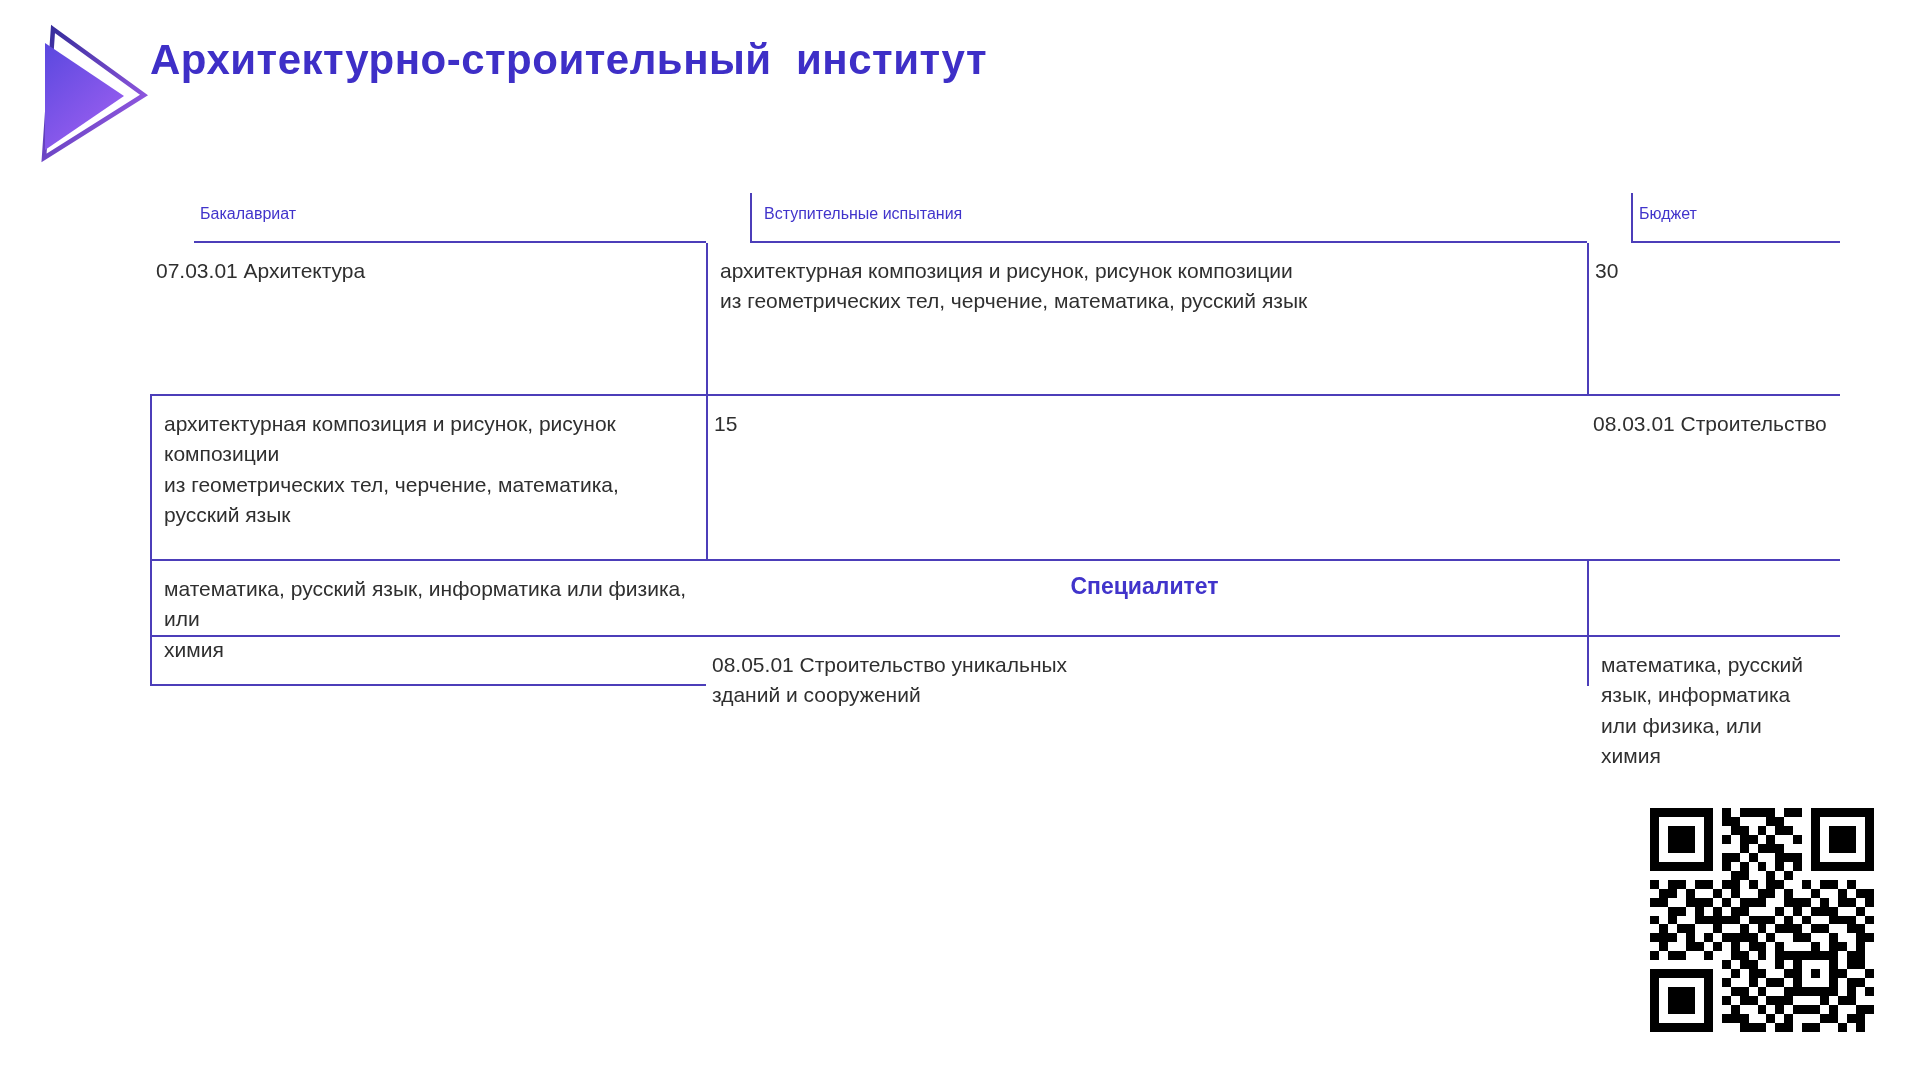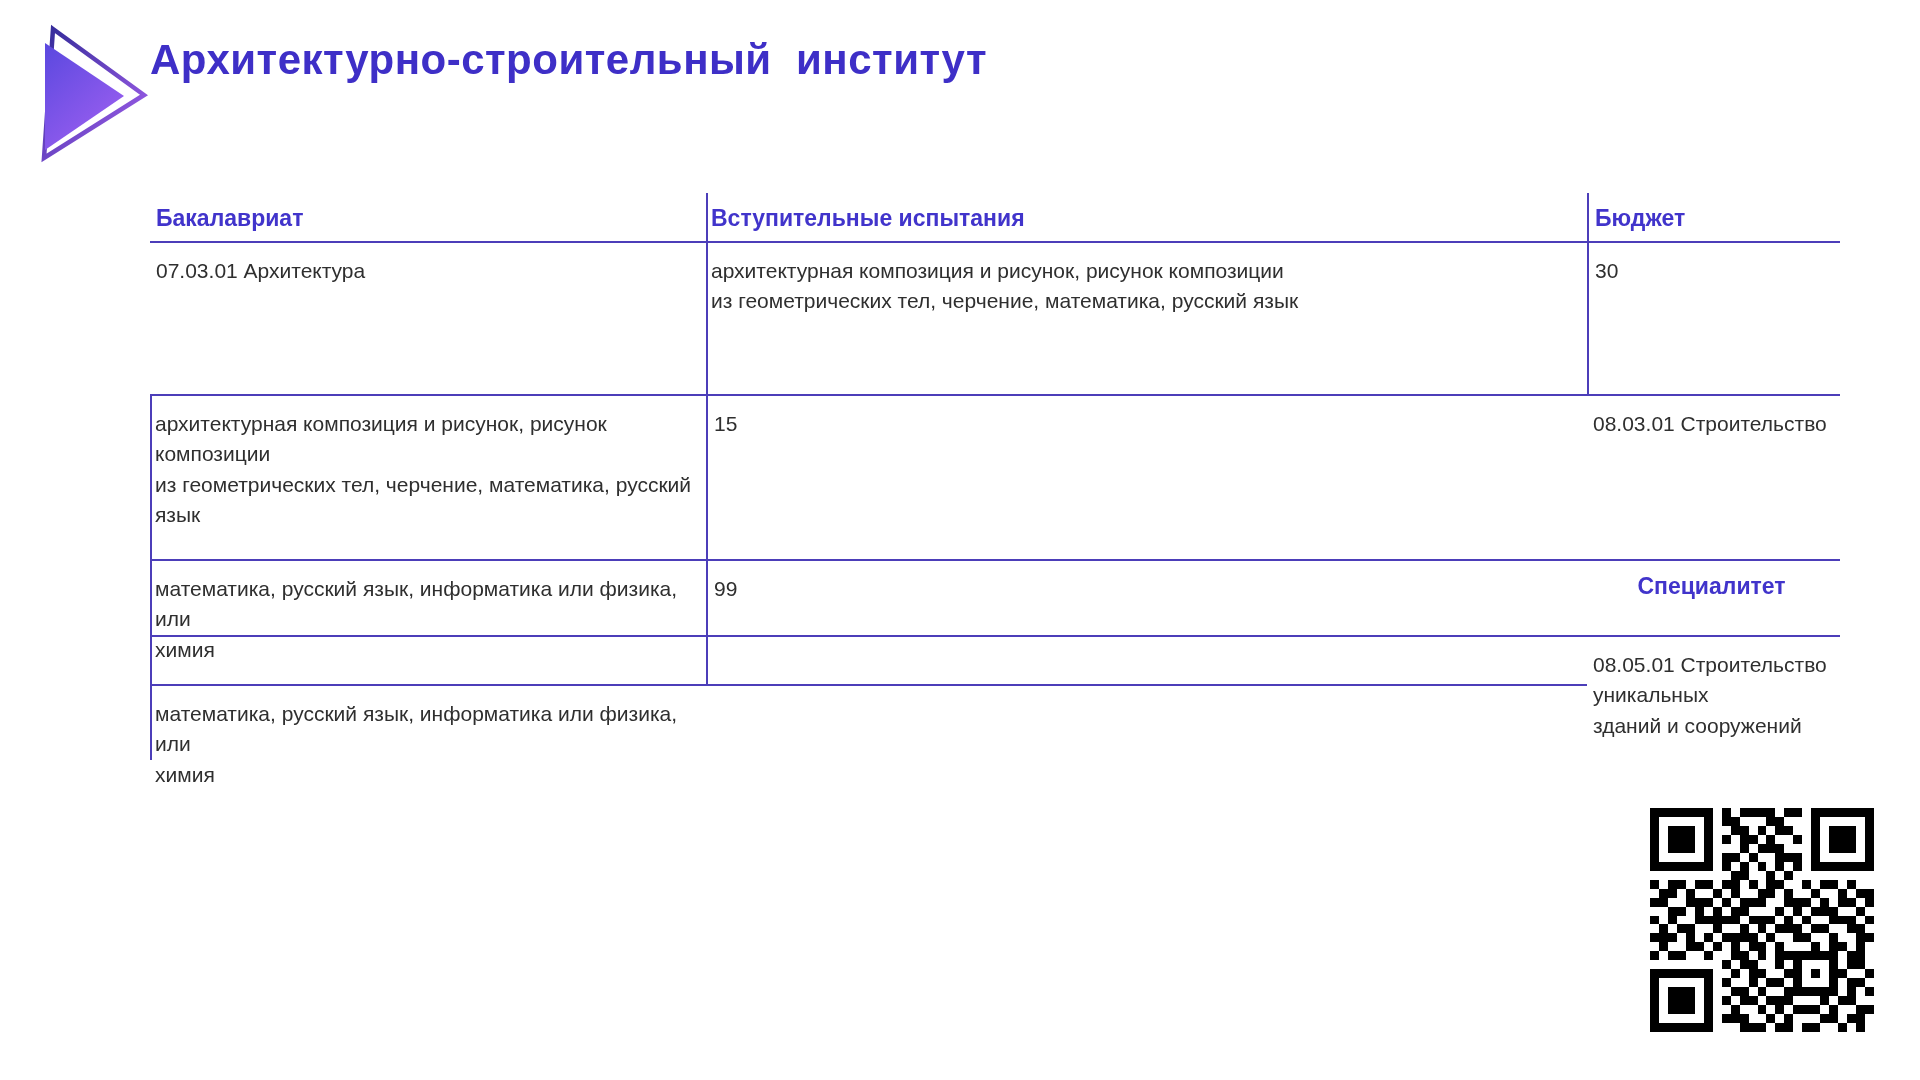--- a/index.html
+++ b/index.html
@@ -26,26 +26,27 @@
   
   .table{
     position:absolute;left:150px;top:193px;width:1690px;
     display:grid;
     grid-template-columns:556px 881px 253px;
     grid-template-rows:50px 153px 165px 76px 49px 74px;
     color:var(--body);
     font-size:21px;line-height:1.45;
   }
   .cell{box-sizing:border-box;padding:13px 10px 0 6px;white-space:pre-line;}
-  .c2{border-left:2px solid var(--line);padding-left:3px;}
+  .c2{border-left:2px solid var(--line);padding-left:12px;}
   .c3{border-left:2px solid var(--line);}
   .hb{border-bottom:2px solid var(--line);}
   .hdr{
-    font-weight:bold;color:var(--accent);font-size:23px;
+    font-weight:normal;color:var(--accent);font-size:16px;
     padding-top:9px;
+    margin-left:44px;
   }
   .section-cell{
     font-weight:bold;color:var(--accent);font-size:23px;
     padding-top:9px;
     text-align:center;
   }
   
   .qr{
     position:absolute;left:1650px;top:808px;
     width:224px;height:224px;
@@ -90,21 +91,20 @@
 из геометрических тел, черчение, математика, русский язык</div>
     <div class="cell hb c3">30</div>
 
     <div class="cell hb c2">архитектурная композиция и рисунок, рисунок композиции
 из геометрических тел, черчение, математика, русский язык</div>
     <div class="cell hb c3">15</div>
 
     <div class="cell hb">08.03.01 Строительство</div>
     <div class="cell hb c2">математика, русский язык, информатика или физика, или
 химия</div>
-    <div class="cell hb c3">99</div>
 
     <div class="cell section-cell hb">Специалитет</div>
     <div class="cell hb c2"></div>
     <div class="cell hb c3"></div>
 
     <div class="cell">08.05.01 Строительство уникальных
 зданий и сооружений</div>
     <div class="cell c2">математика, русский язык, информатика или физика, или
 химия</div>
 

